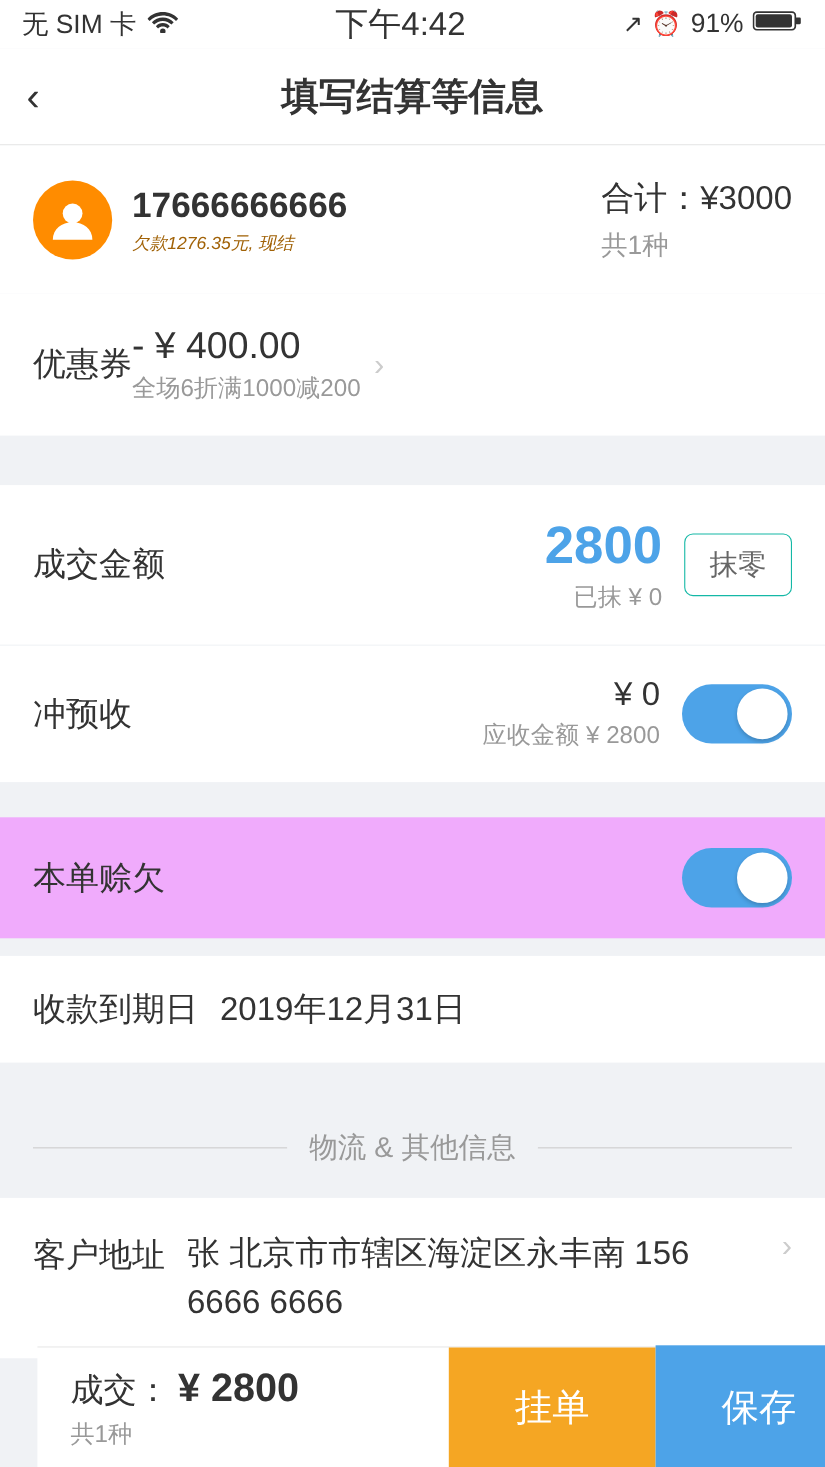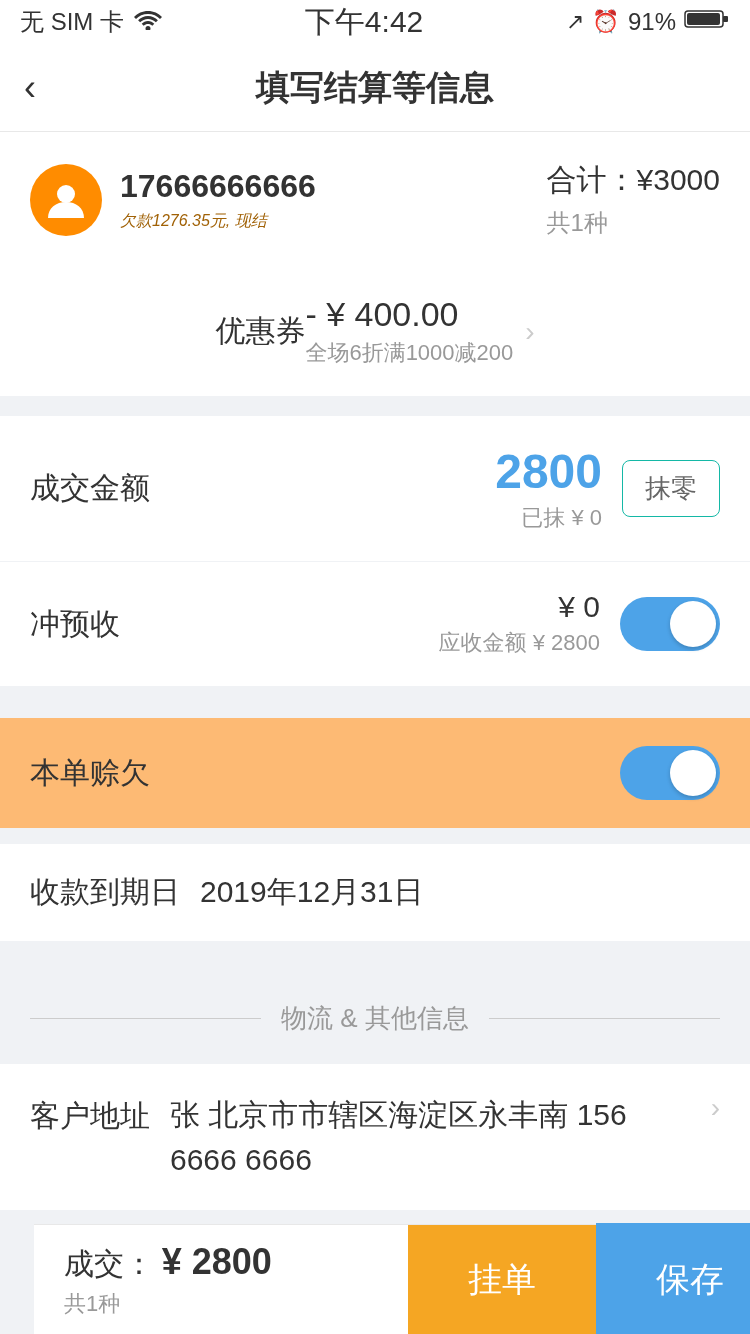--- a/index.html
+++ b/index.html
@@ -104,22 +104,22 @@
       color: #999;
       margin-top: 6px;
     }
 
     
     .coupon-row {
       background: #fff;
       padding: 28px 30px;
       display: flex;
       align-items: center;
-      justify-content: center;
-      margin-bottom: 4px;
+      justify-content: flex-start;
+      margin-bottom: 29px;
     }
     .coupon-label {
       font-size: 30px;
       color: #333;
     }
     .coupon-right {
       display: flex;
       align-items: center;
       gap: 12px;
     }
@@ -239,21 +239,21 @@
       border-radius: 50%;
       background: #fff;
       position: absolute;
       top: 4px;
       right: 4px;
       box-shadow: 0 2px 4px rgba(0,0,0,0.2);
     }
 
     
     .credit-row {
-      background: #fdba74;
+      background: #f0abfc;
       padding: 28px 30px;
       display: flex;
       align-items: center;
       justify-content: space-between;
       margin-bottom: 16px;
     }
     .credit-label {
       font-size: 30px;
       color: #333;
     }

